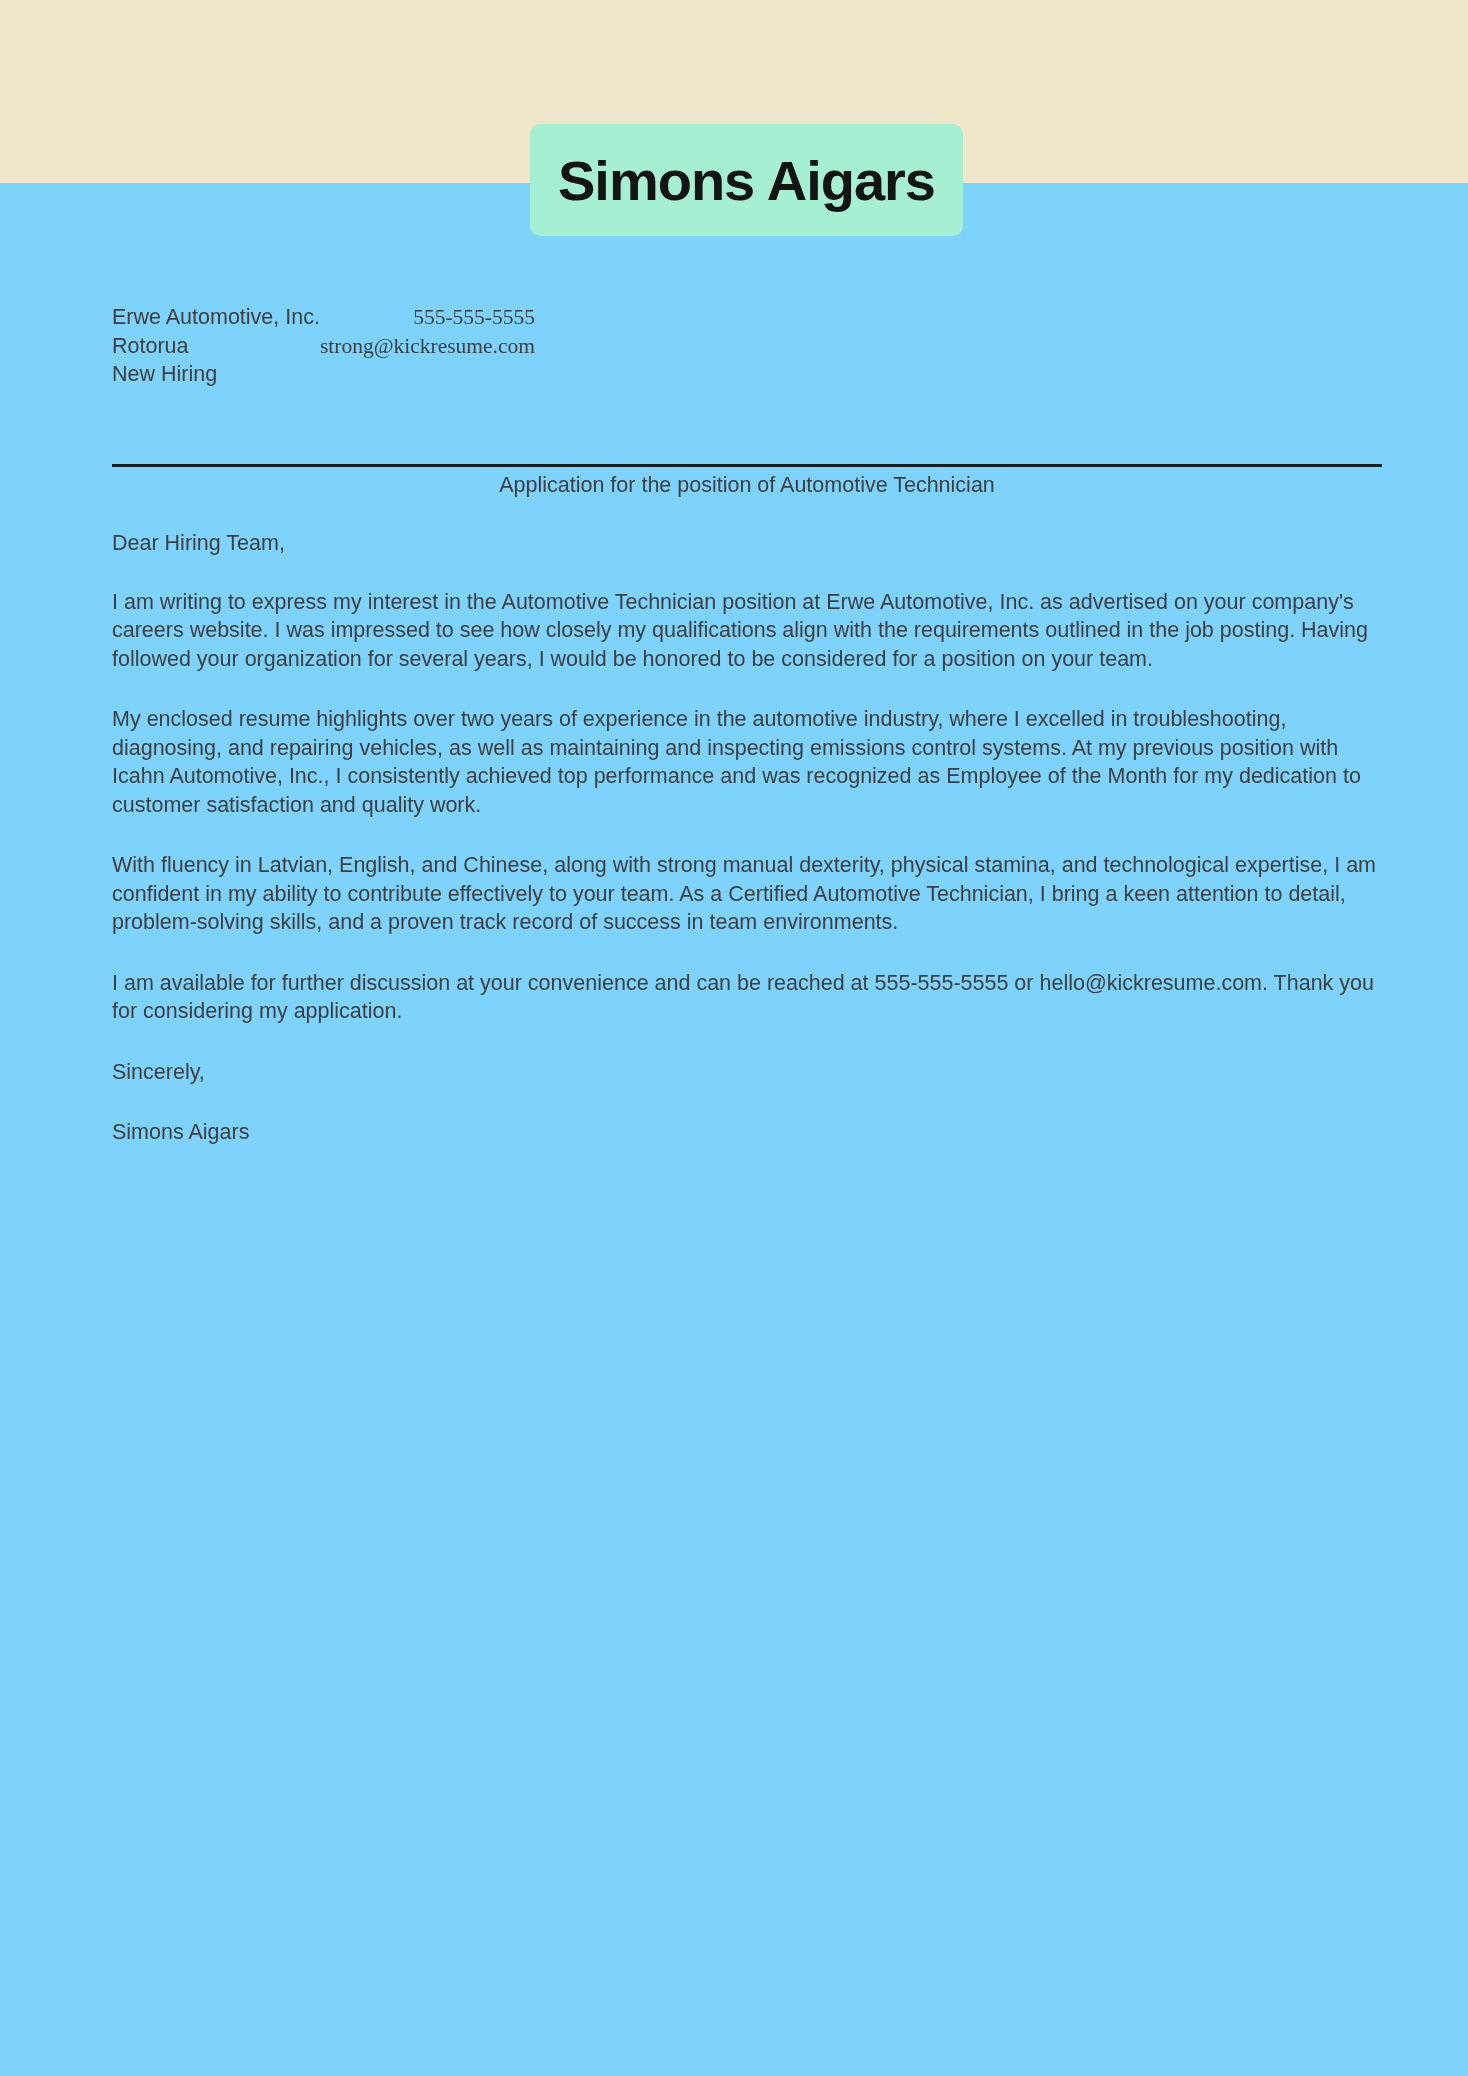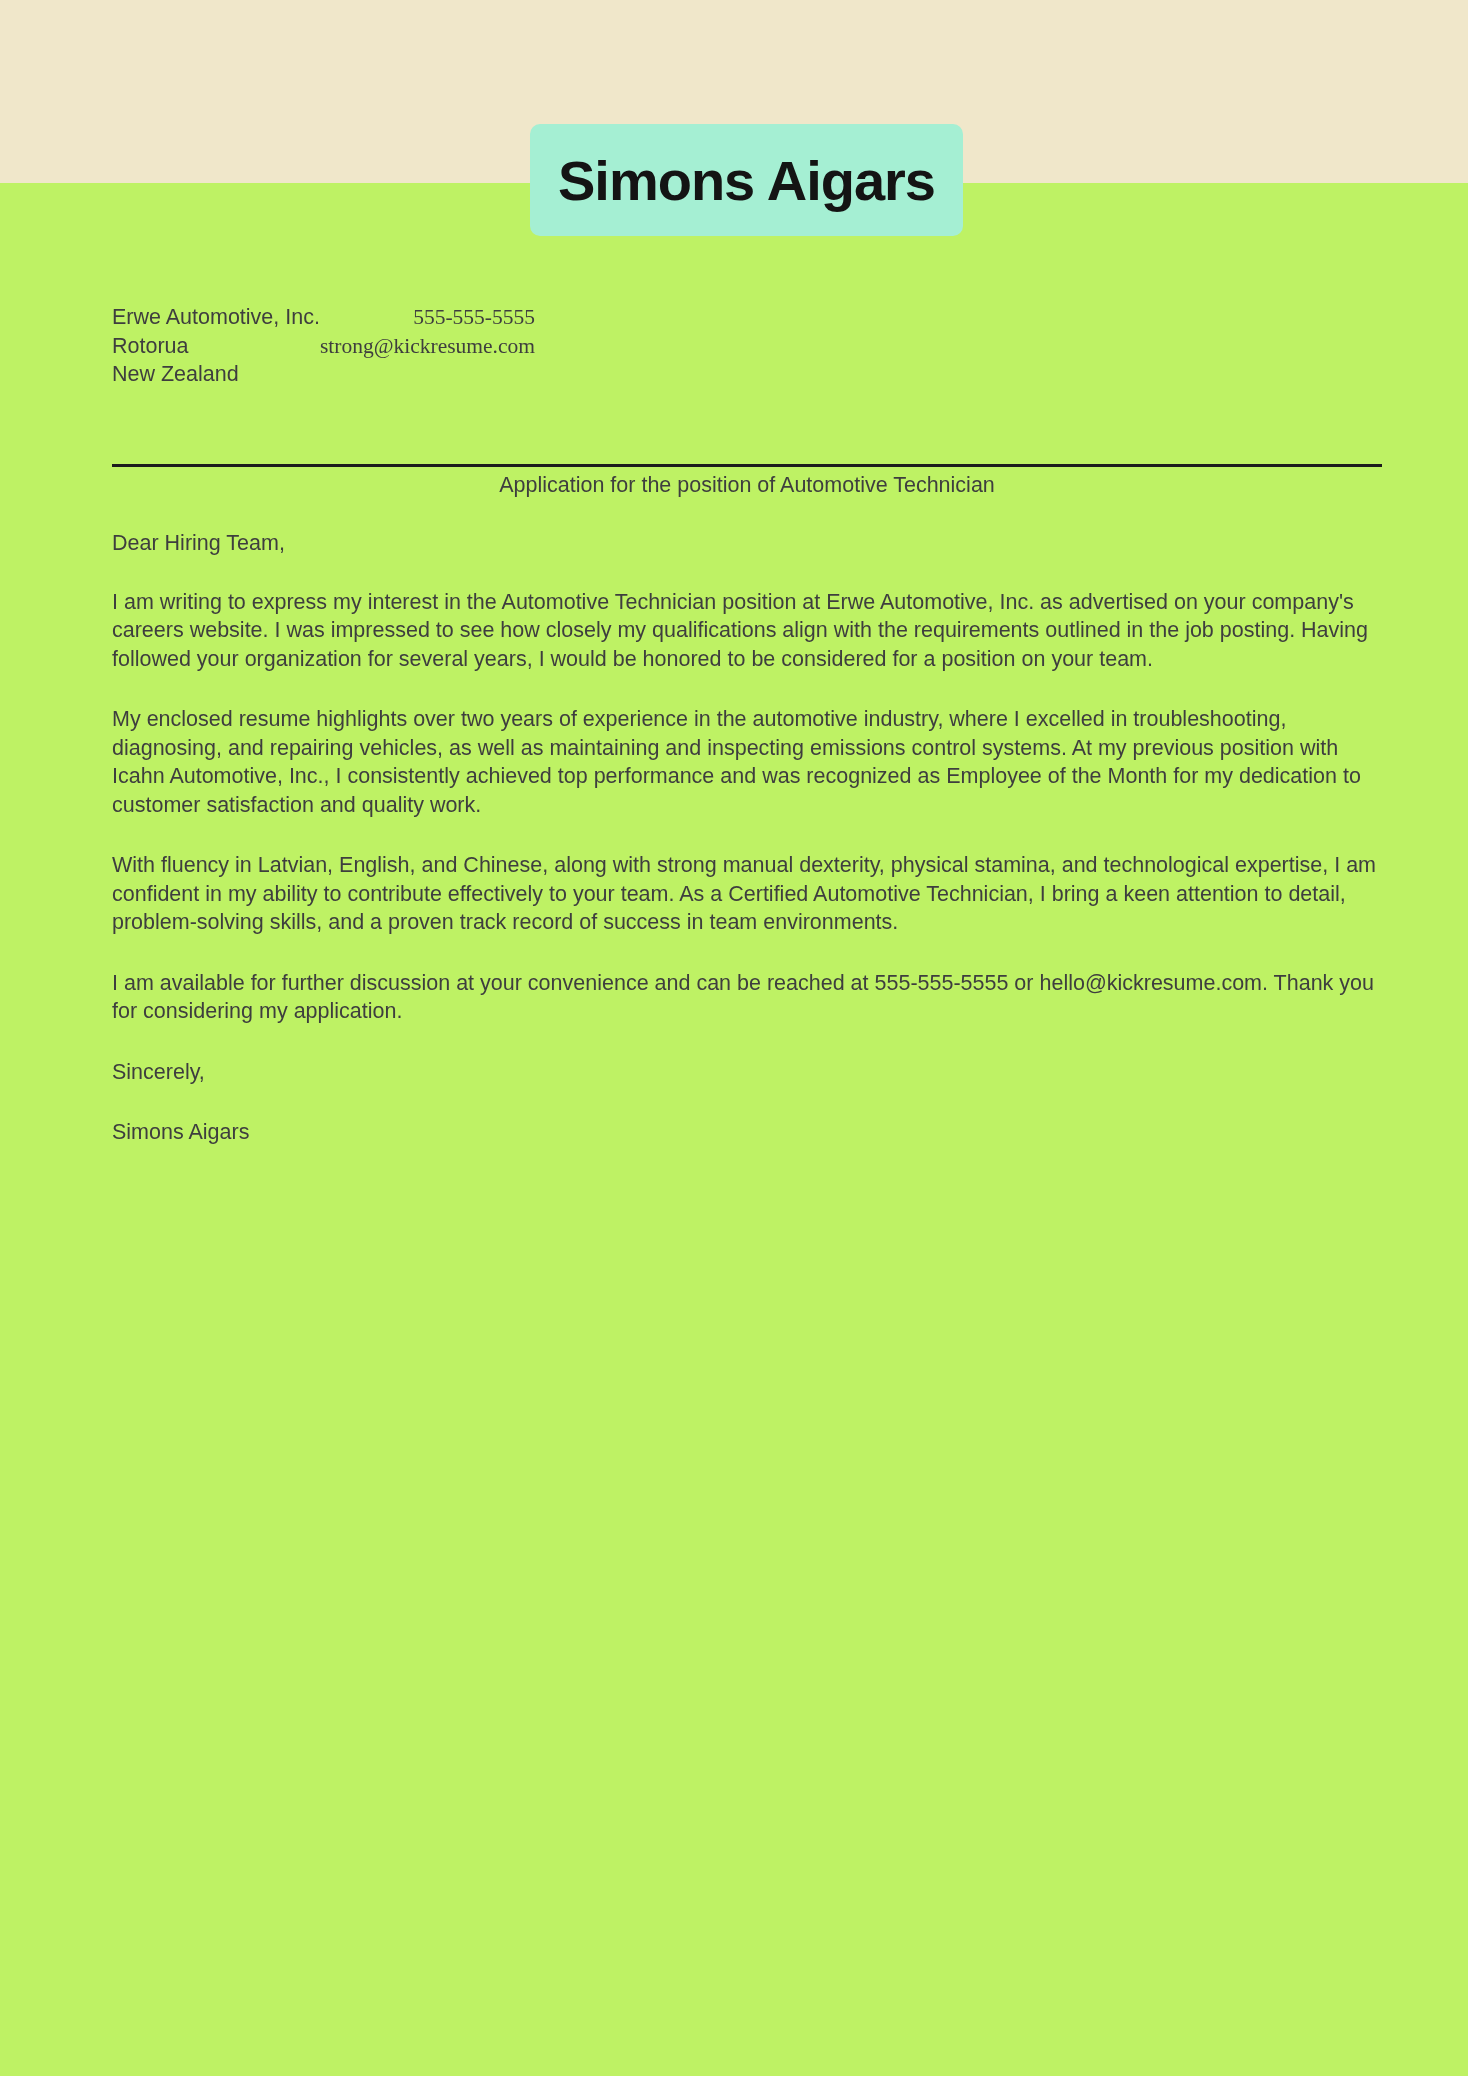--- a/index.html
+++ b/index.html
@@ -1,20 +1,20 @@
 <!DOCTYPE html>
 <html><head>
 <meta charset="utf-8">
 <style>
   html, body { margin: 0; padding: 0; background: #ffffff; }
   .page {
     position: relative;
     width: 1468px;
     height: 2076px;
-    background: #bef264;
+    background: #7dd3fc;
     font-family: "Liberation Sans", sans-serif;
     color: #3e3e3e;
     overflow: hidden;
   }
   .band {
     position: absolute;
     top: 0; left: 0;
     width: 100%;
     height: 183px;
     background: #f0e7ca;
@@ -84,21 +84,21 @@
   <div class="name-box">
     <h1>Simons Aigars</h1>
   </div>
 
   <div class="content">
 
     <div class="addr-row">
       <div class="recipient-block">
         <div>Erwe Automotive, Inc.</div>
         <div>Rotorua</div>
-        <div>New Zealand</div>
+        <div>New Hiring</div>
       </div>
       <div class="contact-block">
         <div>555-555-5555</div>
         <div>strong@kickresume.com</div>
       </div>
     </div>
 
     <hr class="divider">
 
     <div class="letter">

